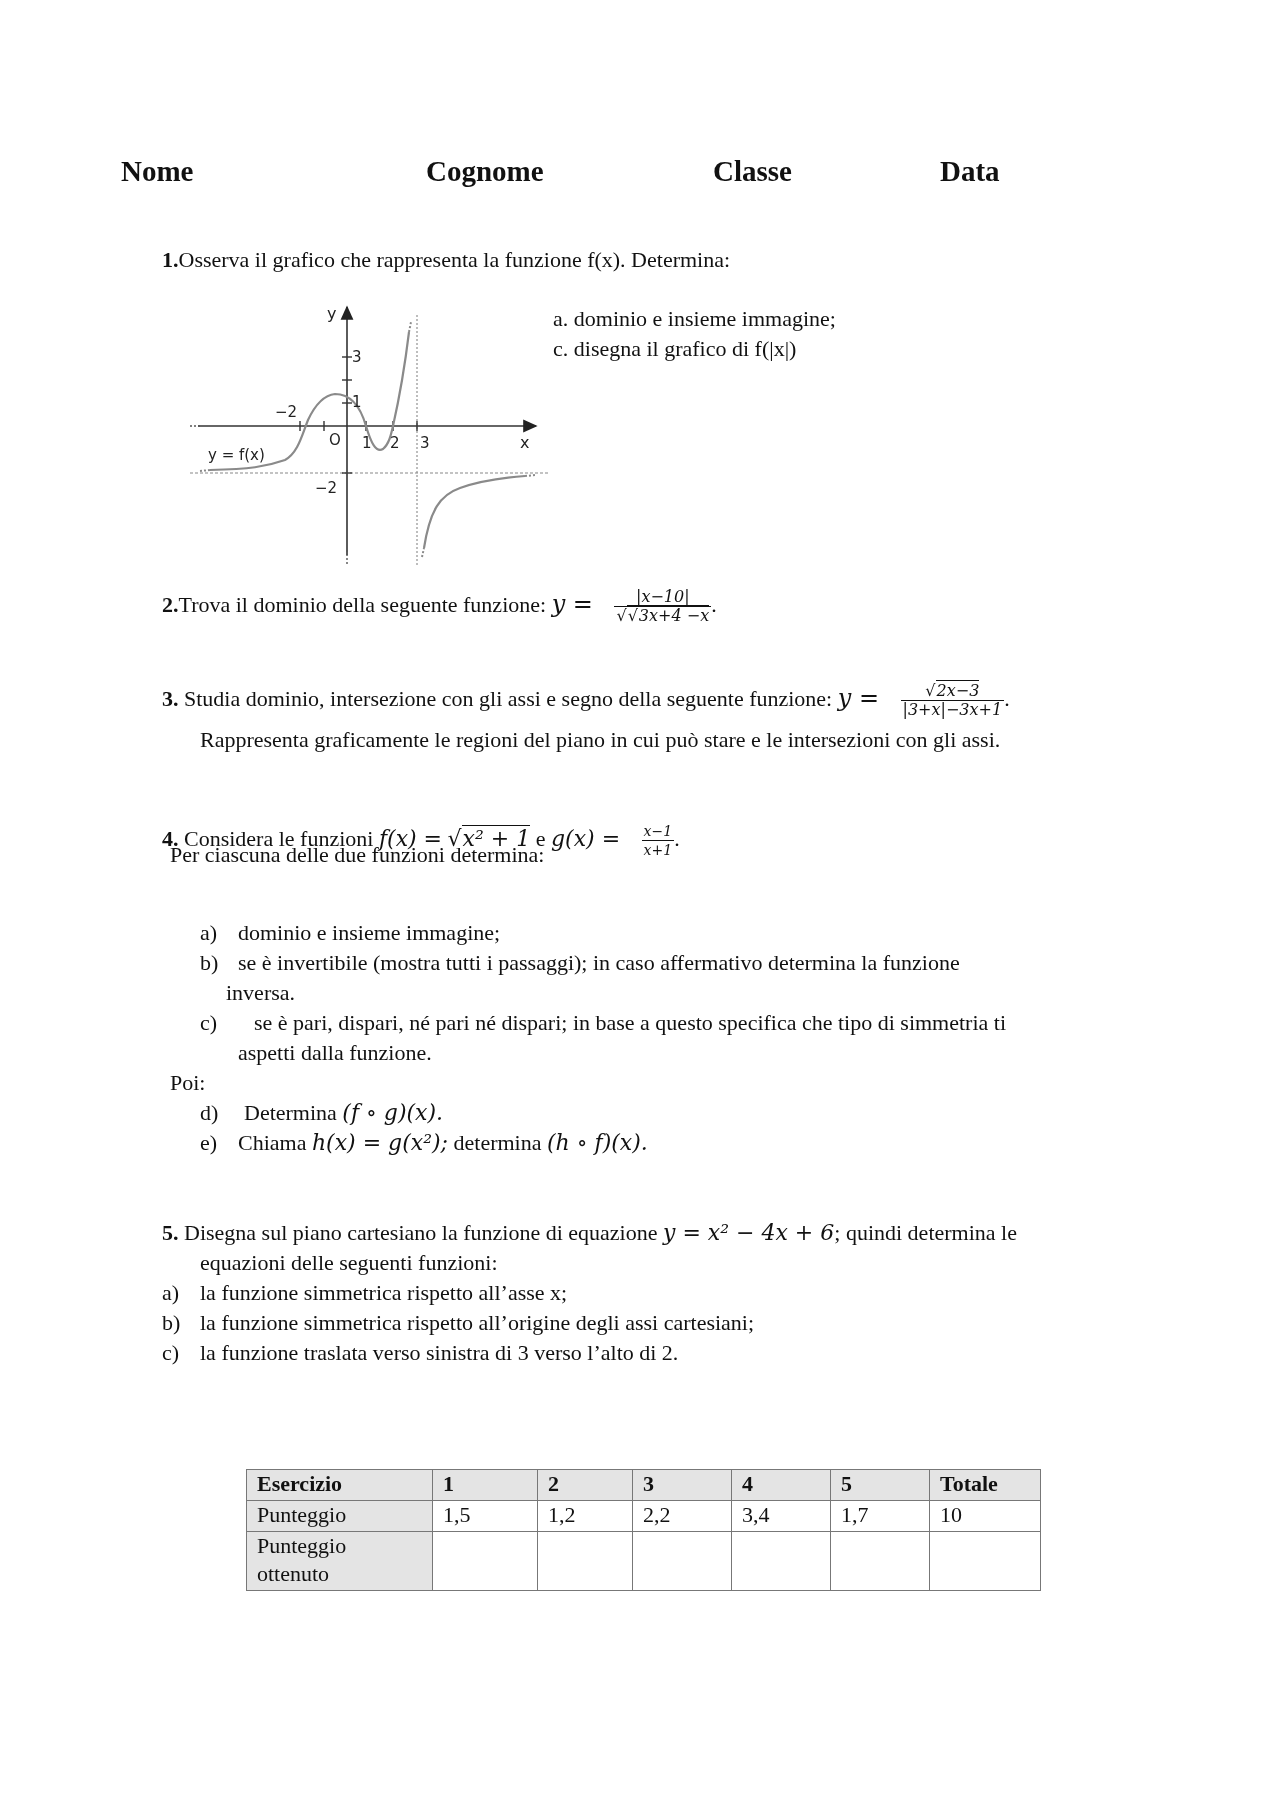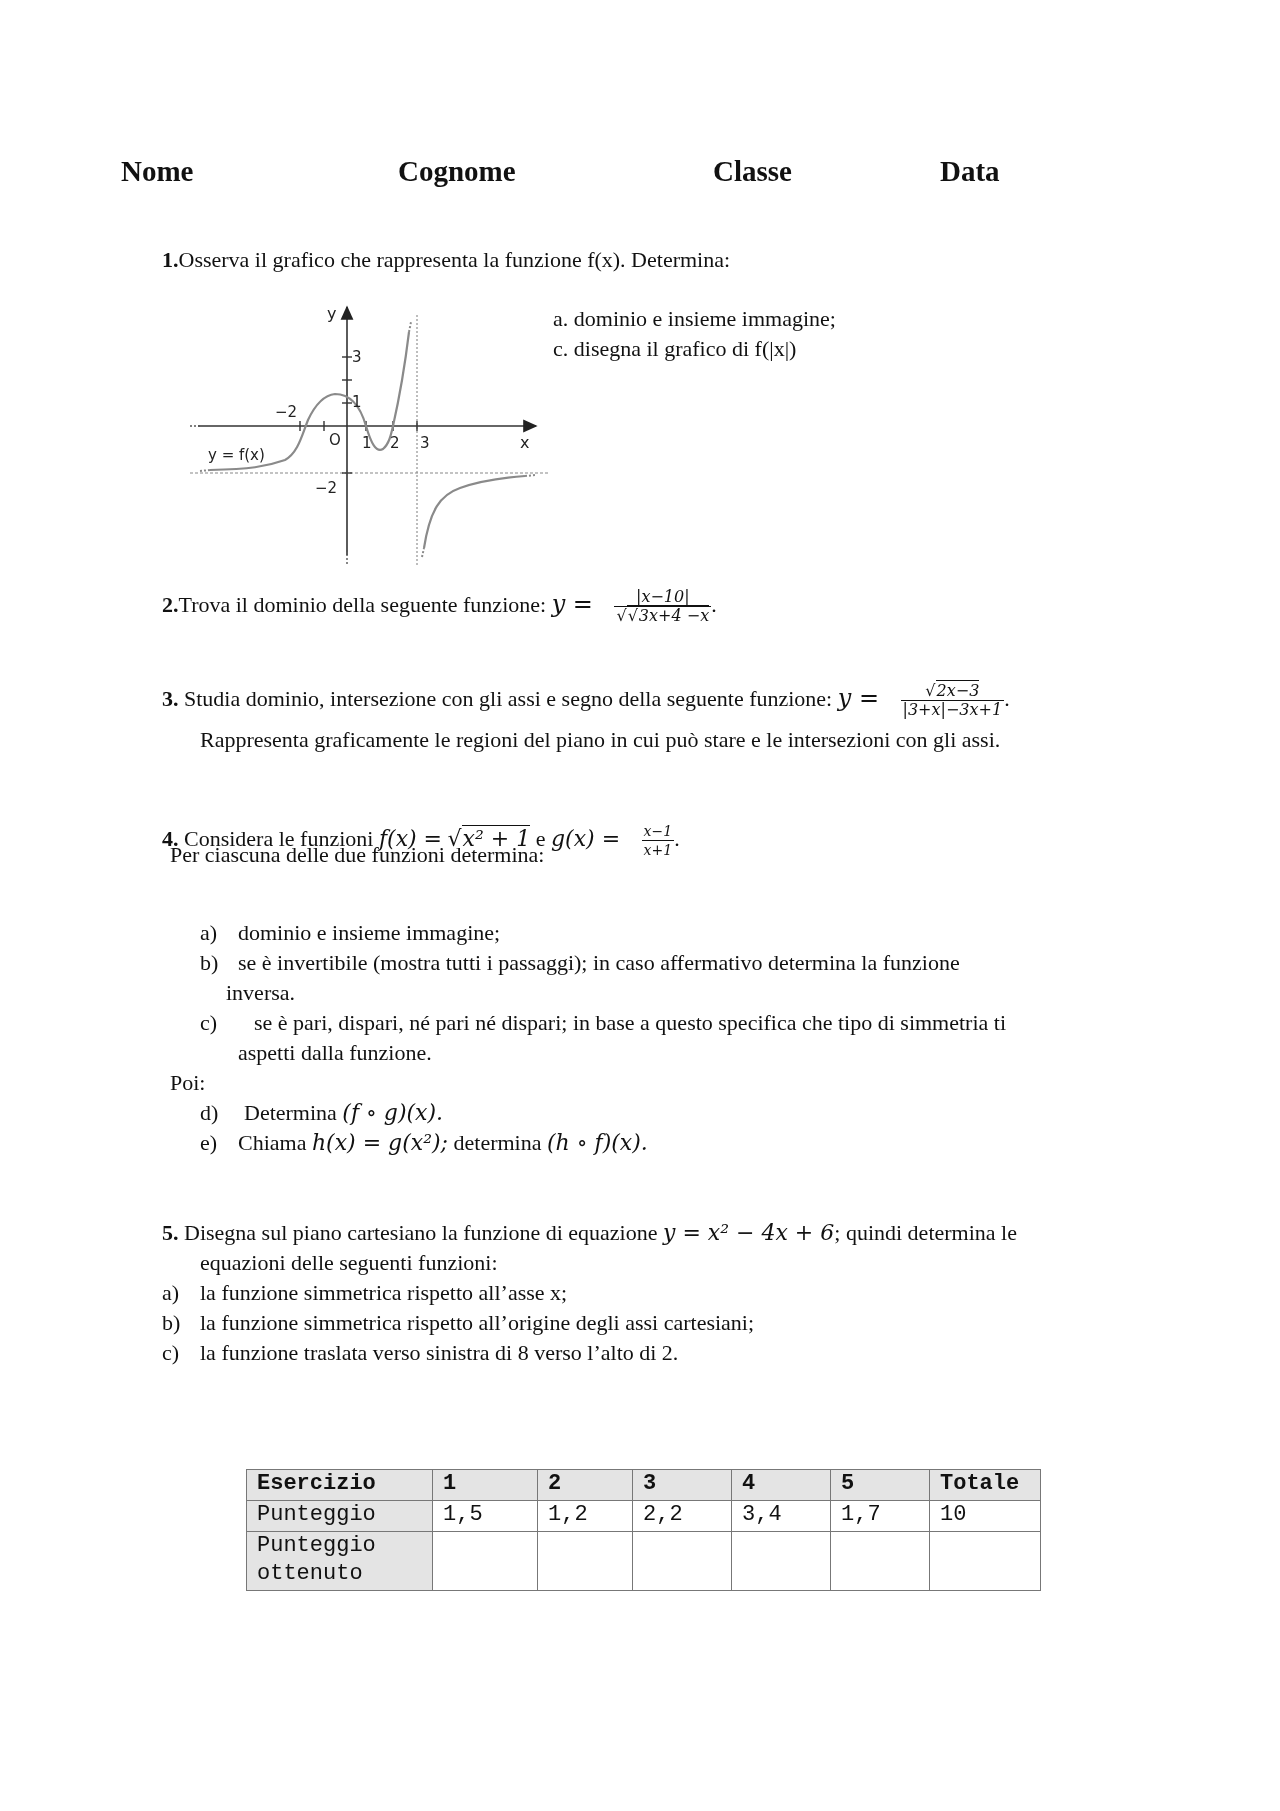--- a/index.html
+++ b/index.html
@@ -9,31 +9,31 @@
   .hdr { font-weight: bold; font-size: 29px; top: 155px; }
   .t { font-size: 22px; line-height: 30px; white-space: nowrap; }
   .num { font-weight: bold; }
   .m { font-family: "DejaVu Serif", serif; font-style: italic; }
   .frac { display: inline-block; vertical-align: middle; text-align: center; font-size: 16px; line-height: 18px; margin-left: 16px; }
   .frac .n { display: block; border-bottom: 1.5px solid #111; padding: 0 2px; }
   .frac .d { display: block; padding: 0 2px; }
   .sqrt { border-top: 1.4px solid #111; padding-left: 1px; }
   sup { font-size: 13px; }
   table.score { position: absolute; left: 246px; top: 1469px; border-collapse: collapse;
-               font-size: 22px; font-family: Liberation Mono, monospace; }
+               font-size: 22px; font-family: Liberation Serif, serif; }
   table.score td { border: 1.5px solid #777; padding: 0 10px; height: 30px; vertical-align: top; line-height: 28px; }
   table.score tr.head td { background: #e4e4e4; font-weight: bold; }
   table.score td.rowh { background: #e4e4e4; }
   svg text { font-family: "DejaVu Sans", sans-serif; }
 </style>
 </head>
 <body>
 
 <div class="abs hdr" style="left:121px">Nome</div>
-<div class="abs hdr" style="left:398px">Cognome</div>
+<div class="abs hdr" style="left:426px">Cognome</div>
 <div class="abs hdr" style="left:713px">Classe</div>
 <div class="abs hdr" style="left:940px">Data</div>
 
 <div class="abs t" style="left:162px; top:245px">
   <span class="num">1.</span><span>Osserva il grafico che rappresenta la funzione f(x). Determina:</span>
 </div>
 
 <svg class="abs" style="left:190px; top:295px" width="360" height="270">
   <defs>
     <marker id="arr" markerWidth="10" markerHeight="10" refX="8" refY="5" orient="auto">
@@ -156,21 +156,21 @@
 <div class="abs t" style="left:162px; top:1278px">
   <span>a)</span>
   <span class="abs" style="left:38px">la funzione simmetrica rispetto all’asse x;</span>
 </div>
 <div class="abs t" style="left:162px; top:1308px">
   <span>b)</span>
   <span class="abs" style="left:38px">la funzione simmetrica rispetto all’origine degli assi cartesiani;</span>
 </div>
 <div class="abs t" style="left:162px; top:1338px">
   <span>c)</span>
-  <span class="abs" style="left:38px">la funzione traslata verso sinistra di 8 verso l’alto di 2.</span>
+  <span class="abs" style="left:38px">la funzione traslata verso sinistra di 3 verso l’alto di 2.</span>
 </div>
 
 <table class="score">
   <tbody>
       <tr class="head">
     <td style="width:165px">Esercizio</td>
     <td style="width:84px">1</td>
     <td style="width:74px">2</td>
     <td style="width:78px">3</td>
     <td style="width:78px">4</td>

